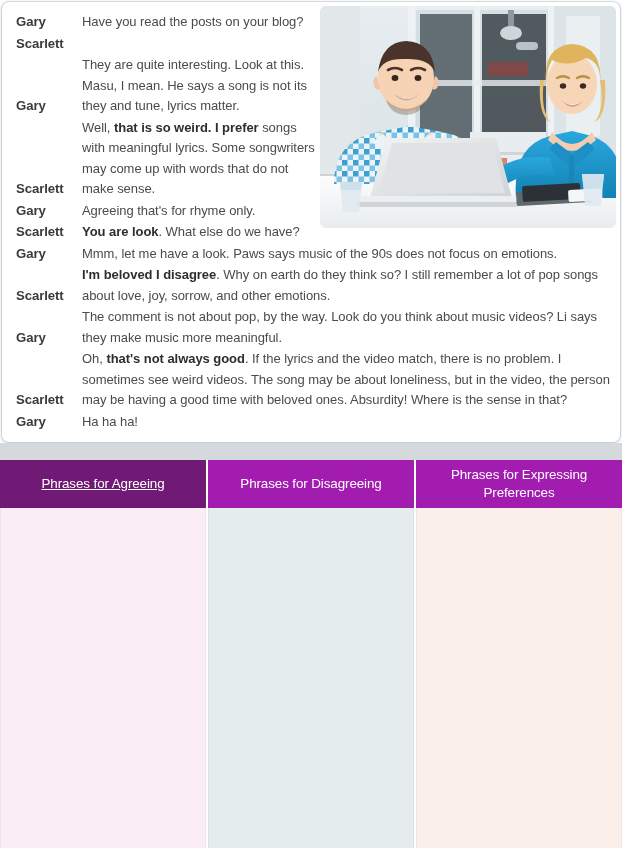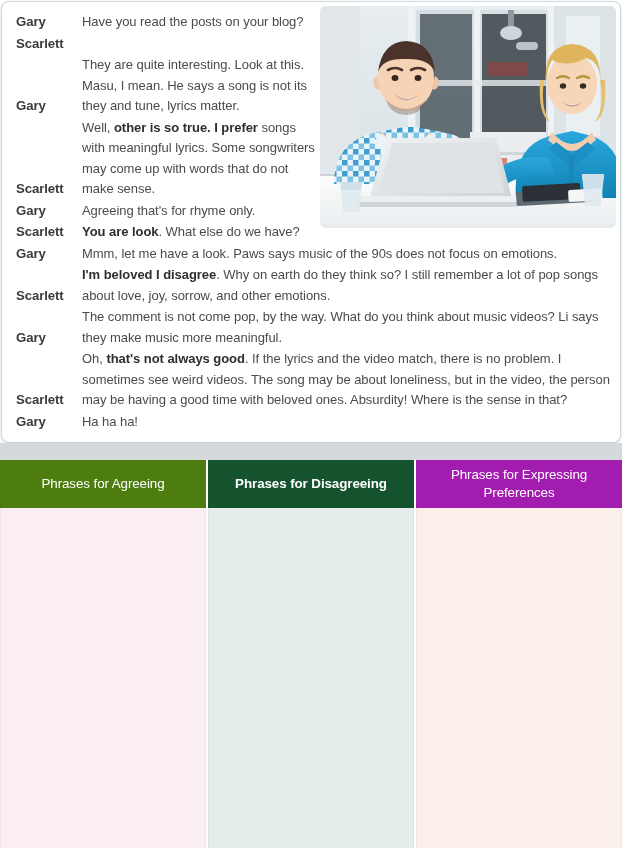--- a/index.html
+++ b/index.html
@@ -141,41 +141,41 @@
       </div>
       <div class="dline narrow">
         <div class="speaker">Scarlett</div>
       </div>
       <div class="dline narrow">
         <div class="speaker">Gary</div>
         <div class="utterance">They are quite interesting. Look at this. Masu, I mean. He says a song is not its they and tune, lyrics matter.</div>
       </div>
       <div class="dline narrow">
         <div class="speaker">Scarlett</div>
-        <div class="utterance">Well, <b>other is so true. I prefer</b> songs with meaningful lyrics. Some songwriters may come up with words that do not make sense.</div>
+        <div class="utterance">Well, <b>that is so weird. I prefer</b> songs with meaningful lyrics. Some songwriters may come up with words that do not make sense.</div>
       </div>
       <div class="dline narrow">
         <div class="speaker">Gary</div>
         <div class="utterance">Agreeing that's for rhyme only.</div>
       </div>
       <div class="dline narrow">
         <div class="speaker">Scarlett</div>
         <div class="utterance"><b>You are look</b>. What else do we have?</div>
       </div>
       <div class="dline">
         <div class="speaker">Gary</div>
         <div class="utterance">Mmm, let me have a look. Paws says music of the 90s does not focus on emotions.</div>
       </div>
       <div class="dline">
         <div class="speaker">Scarlett</div>
         <div class="utterance"><b>I'm beloved I disagree</b>. Why on earth do they think so? I still remember a lot of pop songs about love, joy, sorrow, and other emotions.</div>
       </div>
       <div class="dline">
         <div class="speaker">Gary</div>
-        <div class="utterance">The comment is not come pop, by the way. What do you think about music videos? Li says they make music more meaningful.</div>
+        <div class="utterance">The comment is not about pop, by the way. Look do you think about music videos? Li says they make music more meaningful.</div>
       </div>
       <div class="dline">
         <div class="speaker">Scarlett</div>
         <div class="utterance">Oh, <b>that's not always good</b>. If the lyrics and the video match, there is no problem. I sometimes see weird videos. The song may be about loneliness, but in the video, the person may be having a good time with beloved ones. Absurdity! Where is the sense in that?</div>
       </div>
       <div class="dline">
         <div class="speaker">Gary</div>
         <div class="utterance">Ha ha ha!</div>
       </div>
     </div>
@@ -288,28 +288,28 @@
       <rect x="0" y="0" width="296" height="222" fill="none"></rect>
     </svg>
   </div>
 </div>
 
 <div class="gap-band"></div>
 
 <div class="columns">
 
   <div class="col col-1">
-    <div class="col-head" style="background: #4d7c0f;">Phrases for Agreeing</div>
+    <div class="col-head" style="background: #701a75; text-decoration: underline;">Phrases for Agreeing</div>
     <div class="col-body" style="background: rgb(250, 238, 244);"></div>
   </div>
 
   <div class="col-gap"></div>
 
   <div class="col col-2">
-    <div class="col-head" style="background: #14532d; font-weight: bold;">Phrases for Disagreeing</div>
+    <div class="col-head" style="background: #a21caf;">Phrases for Disagreeing</div>
     <div class="col-body" style="background: rgb(228, 236, 236);"></div>
   </div>
 
   <div class="col-gap"></div>
 
   <div class="col col-3">
     <div class="col-head" style="background: #a21caf;">Phrases for Expressing Preferences</div>
     <div class="col-body" style="background: rgb(251, 240, 233);"></div>
   </div>
 </div>

